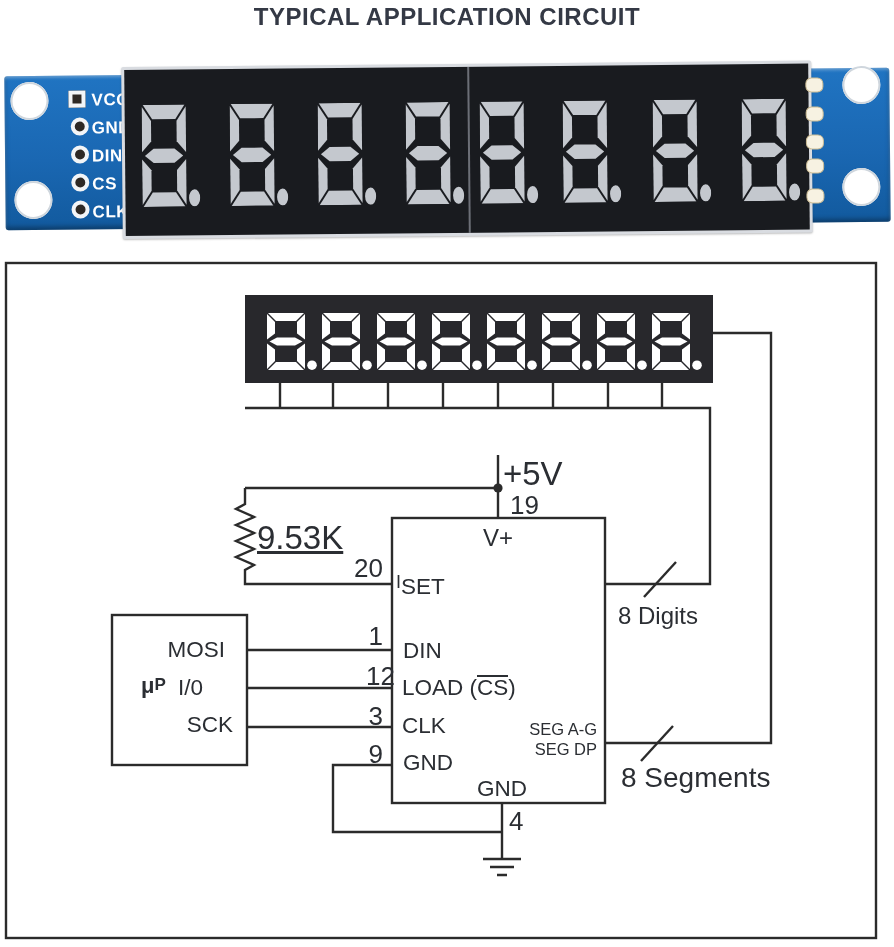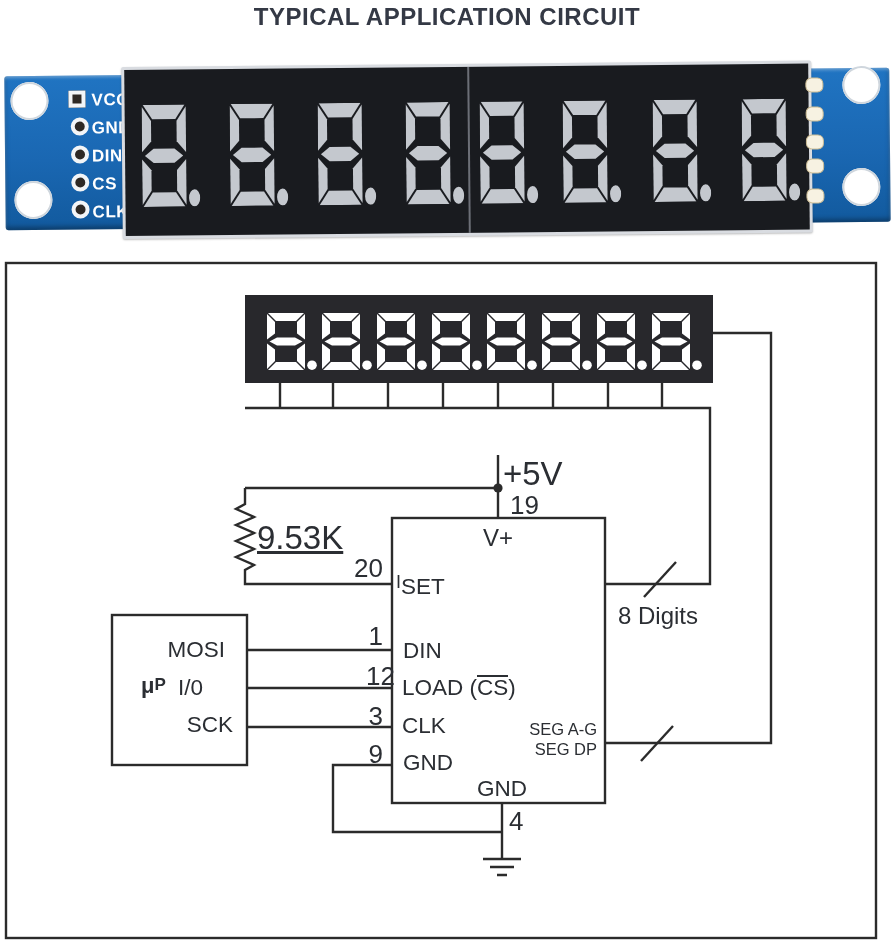--- a/index.html
+++ b/index.html
@@ -158,20 +158,21 @@
   <div class="txt pin" style="left:402px;top:714px;">CLK</div>
   <div class="txt num ra" style="left:330px;top:740px;width:53px;">9</div>
   <div class="txt pin" style="left:403px;top:751px;">GND</div>
   <div class="txt pin" style="left:477px;top:777px;">GND</div>
   <div class="txt num" style="left:509px;top:807px;">4</div>
 
   <div class="txt tiny ra" style="left:500px;top:720px;width:97px;">SEG A-G</div>
   <div class="txt tiny ra" style="left:500px;top:740px;width:97px;">SEG DP</div>
 
   <div class="txt" style="left:618px;top:603px;font-size:24px;">8 Digits</div>
+  <div class="txt" style="left:621px;top:763px;font-size:28px;">8 Segments</div>
 
   <div class="txt pin ra" style="left:140px;top:638px;width:85px;">MOSI</div>
   <div class="txt" style="left:141px;top:674px;font-weight:700;font-size:22px;"><span>μ</span><span style="font-size:17px;vertical-align:3px;">P</span></div>
   <div class="txt pin ra" style="left:148px;top:676px;width:85px;text-align:center;">I/0</div>
   <div class="txt pin ra" style="left:148px;top:713px;width:85px;">SCK</div>
 
 
 </div>
 
 </body></html>

